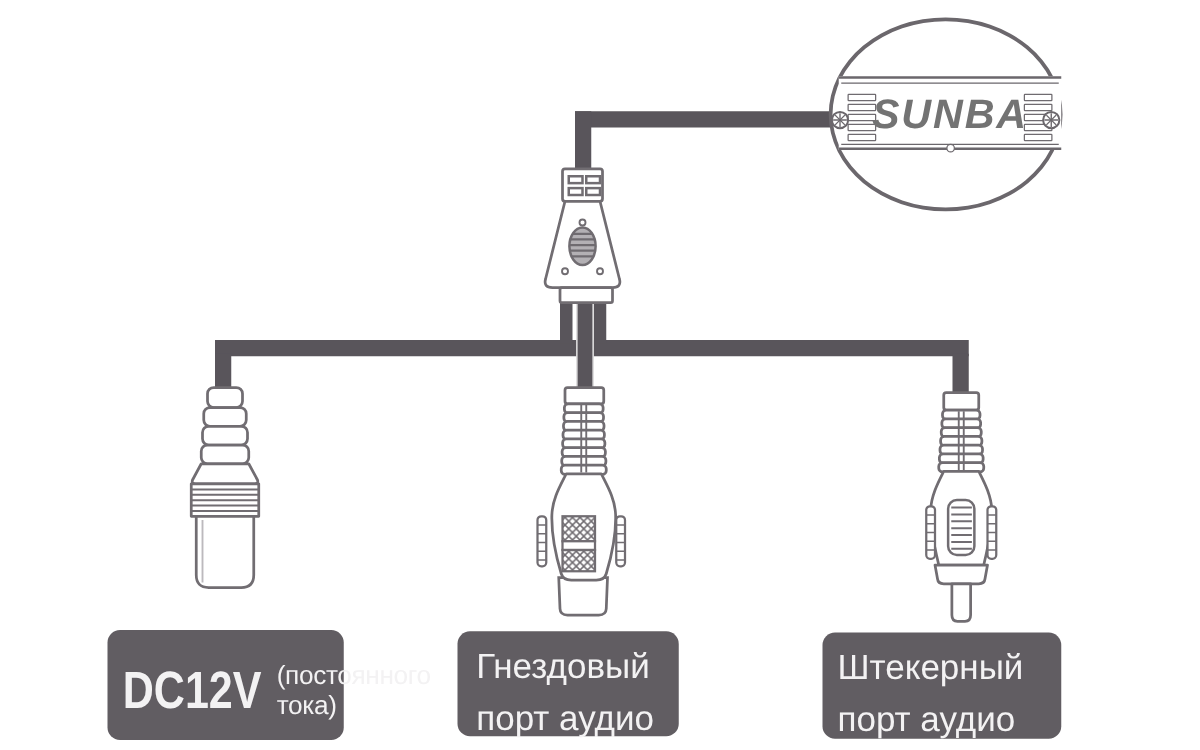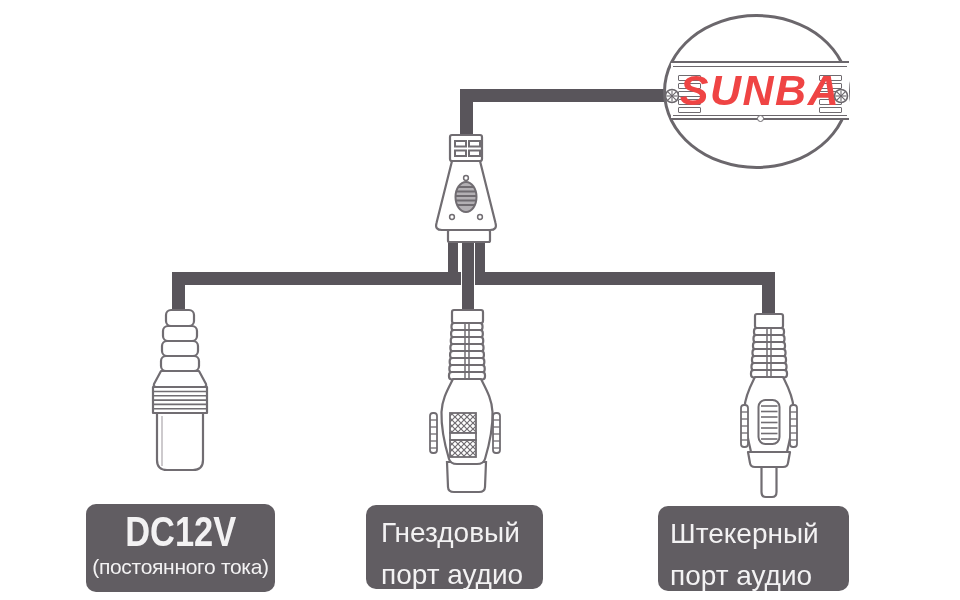--- a/index.html
+++ b/index.html
@@ -14,29 +14,29 @@
   .logo{position:absolute;left:663px;top:14px;width:187px;height:155px;}
   .logo-ellipse{position:absolute;inset:0;border:3.5px solid #6b676c;border-radius:50%;background:#fff;box-sizing:border-box;}
   .plate{position:absolute;left:8px;top:47px;width:178px;height:59px;background:#fff;
          border-top:2.5px solid #6b676c;border-bottom:2.5px solid #6b676c;box-sizing:border-box;
          display:flex;align-items:center;justify-content:center;}
   .plate-inner{position:absolute;left:2px;right:2px;top:2.5px;bottom:2.5px;
          border-top:1.5px solid #6b676c;border-bottom:1.5px solid #6b676c;}
   .stripes{position:absolute;top:12px;width:23px;}
   .stripes-left{left:7px;} .stripes-right{right:7px;}
   .stripe{height:6px;border:1.5px solid #6f6b70;background:#fff;border-radius:1px;margin-bottom:2px;box-sizing:border-box;}
-  .brand{position:relative;font-style:italic;font-weight:bold;font-size:43px;color:#ef4444;letter-spacing:1.5px;z-index:2;}
+  .brand{position:relative;font-style:italic;font-weight:bold;font-size:33px;color:#737373;letter-spacing:1.5px;z-index:2;}
   .screw{position:absolute;width:18px;height:18px;z-index:3;}
   .screw-l{left:0;top:73px;} .screw-r{left:169px;top:73px;}
   .plate-dot{position:absolute;left:50%;bottom:-4px;margin-left:-3.5px;width:7px;height:7px;border:1.5px solid #6b676c;
          border-radius:50%;background:#fff;box-sizing:border-box;z-index:2;}
 
   
   .tag{position:absolute;background:#615d62;color:#f3f2f3;border-radius:10px;box-sizing:border-box;}
-  .tag-power{left:86px;top:504px;width:189px;height:88px;display:flex;flex-direction:column;align-items:center;padding-top:7px;}
+  .tag-power{left:86px;top:504px;width:189px;height:88px;display:flex;align-items:center;padding-top:7px;}
   .tag-power .t1{font-weight:bold;font-size:42px;line-height:1;transform:scaleX(0.82);}
   .tag-power .t2{font-size:21px;margin-top:2px;letter-spacing:-0.3px;}
   .tag-audio{font-size:28px;line-height:42px;padding:7px 0 0 15px;}
   .tag-female{left:366px;top:505px;width:177px;height:84px;}
   .tag-male{left:658px;top:506px;width:191px;height:85px;padding-left:12px;}
 
   svg{display:block;}
 </style>
 </head>
 <body>

